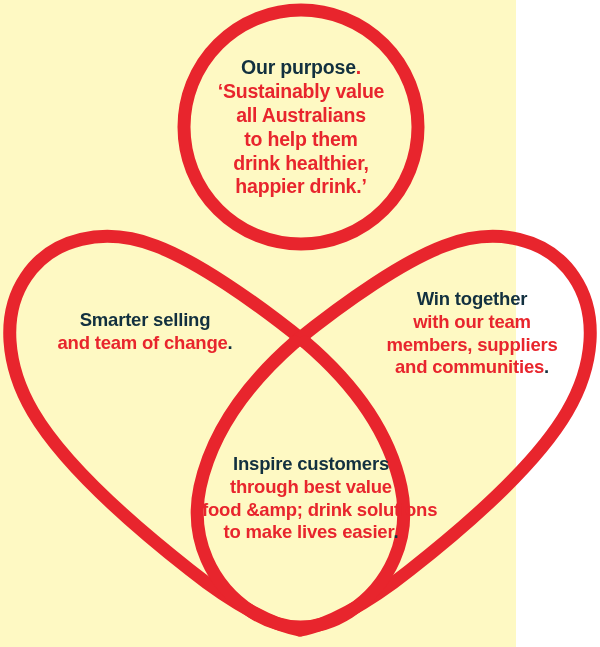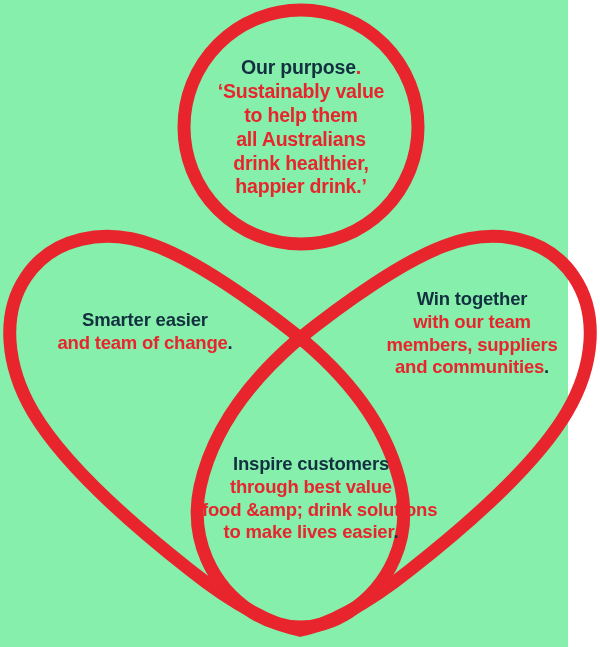--- a/index.html
+++ b/index.html
@@ -10,23 +10,23 @@
   }
   body {
     width: 600px;
     height: 647px;
     position: relative;
     font-family: "Liberation Sans", sans-serif;
     overflow: hidden;
   }
   #stage {
     position: relative;
-    width: 568px;
+    width: 516px;
     height: 647px;
-    background: #86efac;
+    background: #fef9c3;
   }
   #shapes {
     position: absolute;
     top: 0;
     left: 0;
     width: 600px;
     height: 647px;
   }
   .text-block {
     position: absolute;
@@ -98,28 +98,28 @@
              C 283 632, 318 632, 349 612
              C 389 586, 412 539, 401 487
              C 389 432, 353 383, 305 342" fill="none" stroke="#E8252D" stroke-width="13" stroke-linecap="round" stroke-linejoin="round"></path>
 
     <circle cx="301" cy="127" r="117" fill="none" stroke="#E8252D" stroke-width="13"></circle>
   </svg>
 
   <div class="text-block" id="purpose-text">
     <span class="ln"><span style="color:#12303F">Our purpose</span><span style="color:#E8252D">.</span></span>
     <span class="ln" style="color:#E8252D">‘Sustainably value</span>
+    <span class="ln" style="color:#E8252D">all Australians</span>
     <span class="ln" style="color:#E8252D">to help them</span>
-    <span class="ln" style="color:#E8252D">all Australians</span>
     <span class="ln" style="color:#E8252D">drink healthier,</span>
     <span class="ln" style="color:#E8252D">happier drink.’</span>
   </div>
 
   <div class="text-block" id="smarter-text">
-    <span class="ln" style="color:#12303F">Smarter easier</span>
+    <span class="ln" style="color:#12303F">Smarter selling</span>
     <span class="ln"><span style="color:#E8252D">and team of change</span><span style="color:#12303F">.</span></span>
   </div>
 
   <div class="text-block" id="win-text">
     <span class="ln" style="color:#12303F">Win together</span>
     <span class="ln" style="color:#E8252D">with our team</span>
     <span class="ln" style="color:#E8252D">members, suppliers</span>
     <span class="ln"><span style="color:#E8252D">and communities</span><span style="color:#12303F">.</span></span>
   </div>
 

